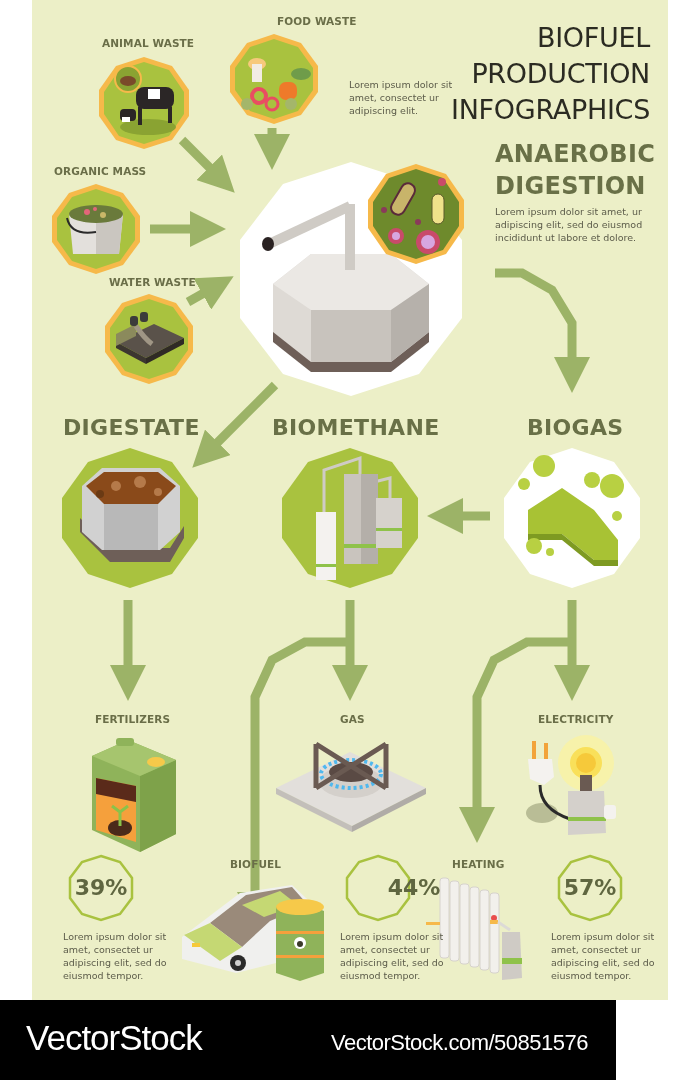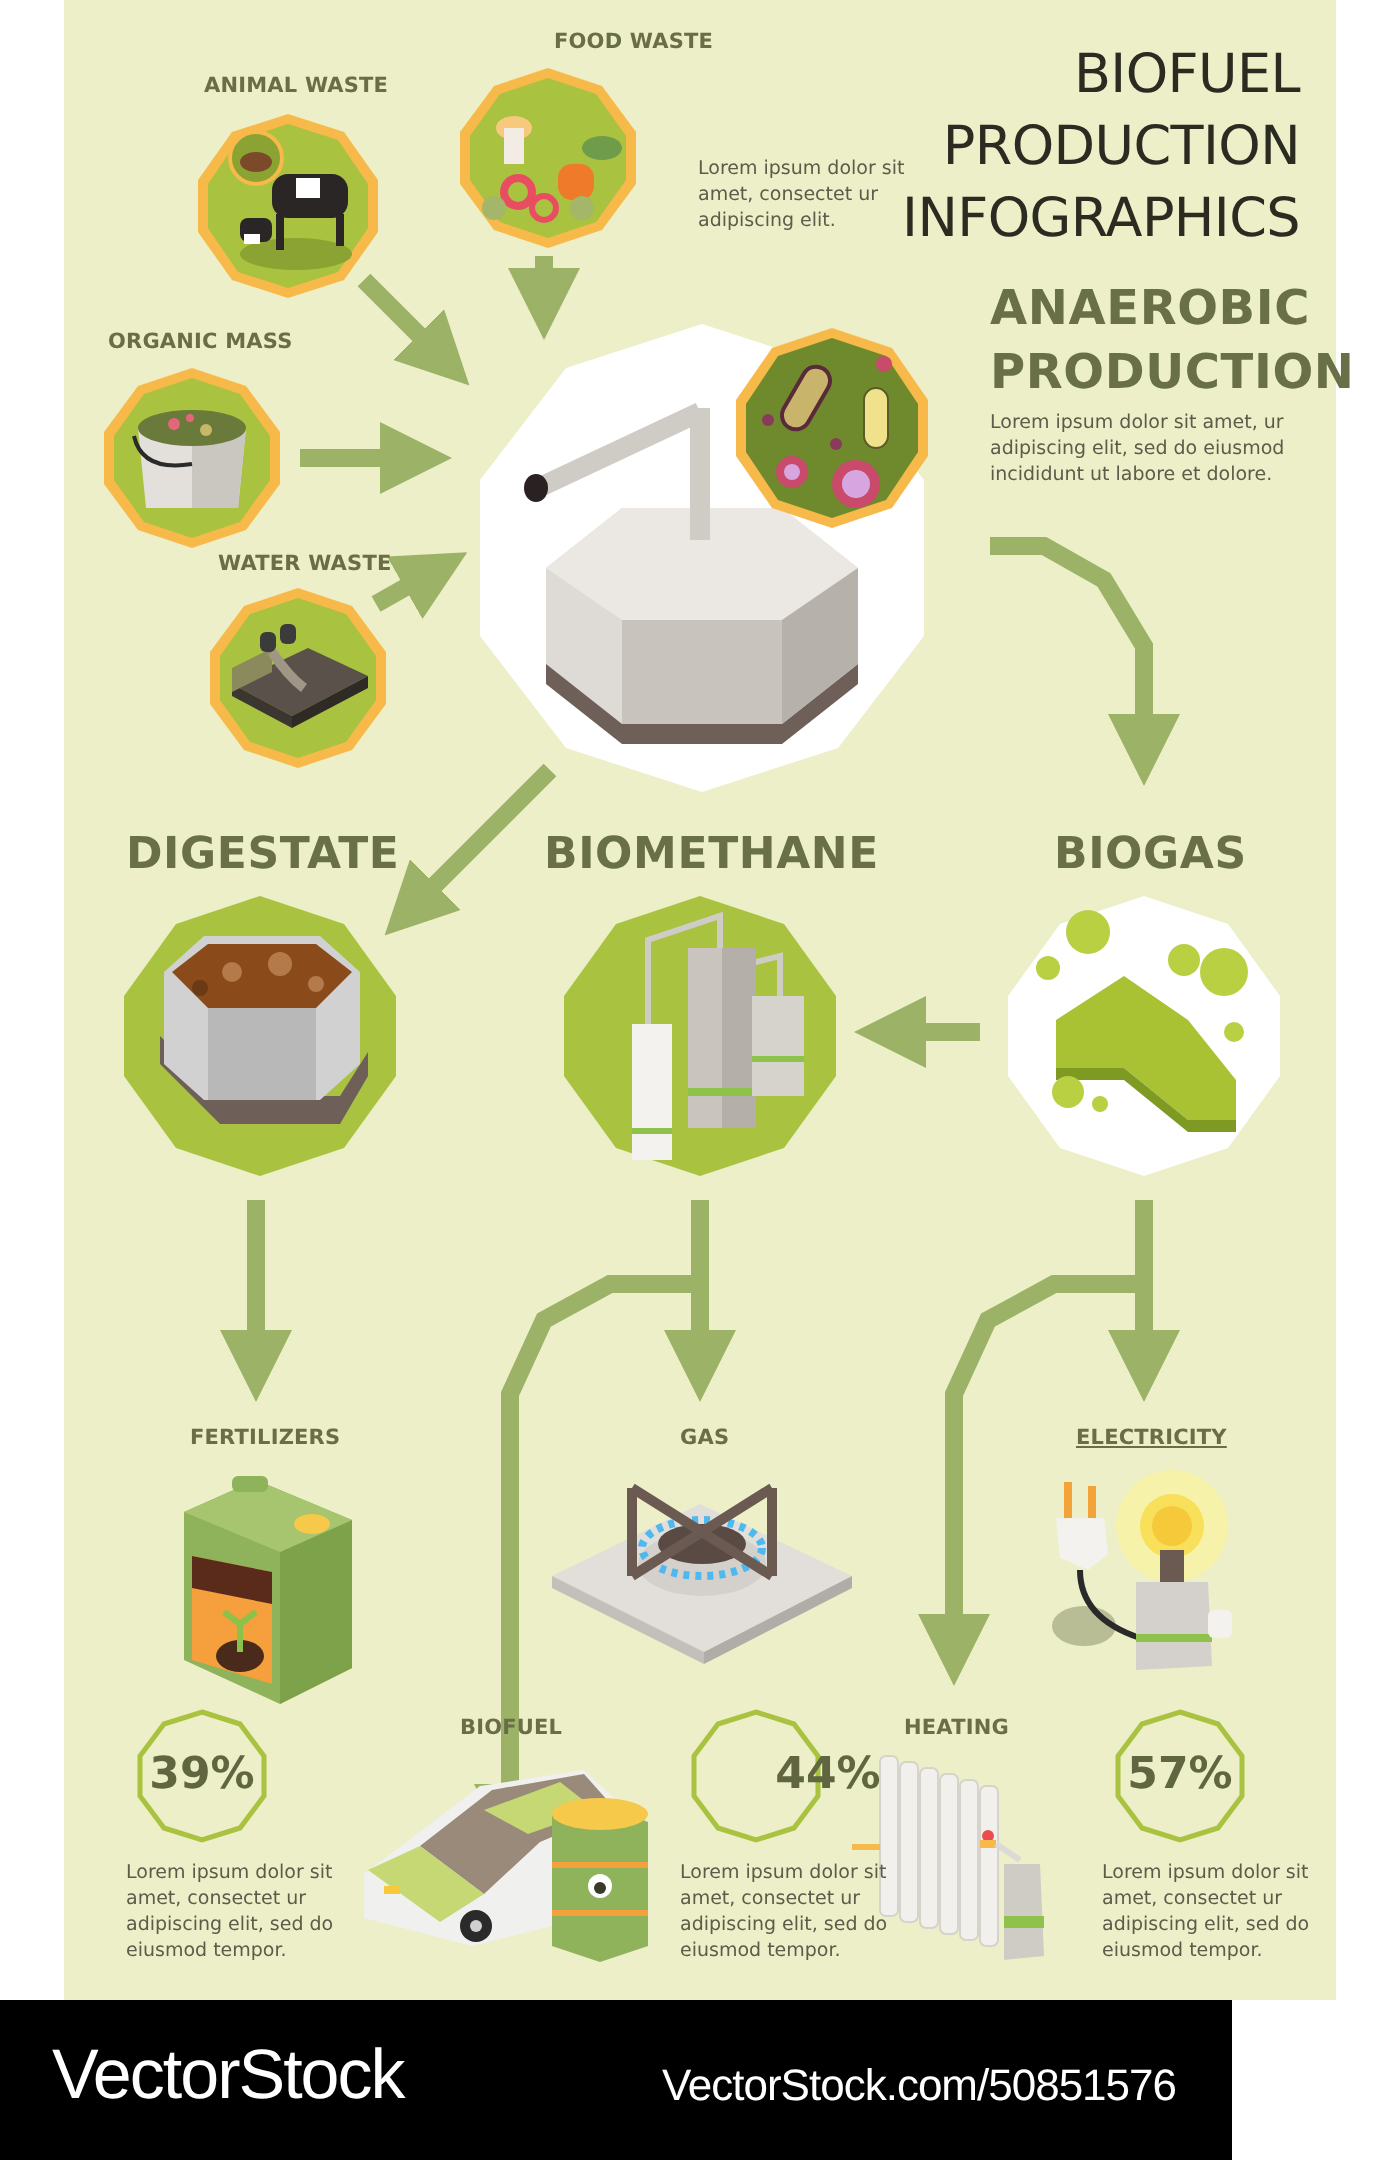--- a/index.html
+++ b/index.html
@@ -135,21 +135,21 @@
     <circle cx="62" cy="78" r="7" fill="#d7a6e0"></circle>
   <circle cx="30" cy="72" r="8" fill="#c94a6a"></circle>
     <circle cx="30" cy="72" r="4" fill="#d7a6e0"></circle>
   <circle cx="76" cy="18" r="4" fill="#c94a6a"></circle>
     <circle cx="18" cy="46" r="3" fill="#8a3a5a"></circle>
     <circle cx="52" cy="58" r="3" fill="#8a3a5a"></circle>
 </svg>
 
 <div class="abs label-lg" style="left:495px;top:138px;line-height:32px;font-size:24px;">
   <div>ANAEROBIC</div>
-  <div>PRODUCTION</div>
+  <div>DIGESTION</div>
 </div>
 <div class="abs lorem" style="left:495px;top:205px;width:160px;">Lorem ipsum dolor sit amet, ur adipiscing elit, sed do eiusmod incididunt ut labore et dolore.</div>
 
 <div class="abs label-lg" style="left:63px;top:415px;">DIGESTATE</div>
 <svg class="abs" style="left:60px;top:448px" width="140" height="140">
   <polygon points="70,0 112,14 138,50 138,90 112,126 70,140 28,126 2,90 2,50 28,14" fill="#a9c23f"></polygon>
   <polygon points="20,70 50,100 110,100 124,78 124,90 110,114 50,114 20,84" fill="#6e5f58"></polygon>
   <polygon points="22,38 42,20 100,20 120,38 120,84 100,102 42,102 22,84" fill="#d1d1d1"></polygon>
   <polygon points="26,38 44,24 98,24 116,38 98,56 44,56" fill="#8a4a1a"></polygon>
   <circle cx="56" cy="38" r="5" fill="#b57a4a"></circle>
@@ -204,21 +204,21 @@
 <svg class="abs" style="left:276px;top:738px" width="150" height="94">
   <polygon points="0,50 74,14 150,50 76,88" fill="#e2dfdb"></polygon>
   <polygon points="0,50 76,88 76,94 0,56" fill="#c3bfba"></polygon>
     <polygon points="76,88 150,50 150,56 76,94" fill="#b0aca7"></polygon>
   <ellipse cx="75" cy="44" rx="32" ry="16" fill="#d4d0cb"></ellipse>
   <ellipse cx="75" cy="36" rx="30" ry="14" fill="none" stroke="#4fb8ee" stroke-width="4" stroke-dasharray="3 3"></ellipse>
   <ellipse cx="75" cy="34" rx="22" ry="10" fill="#5a4a44"></ellipse>
   <path d="M40,6 L40,50 M110,6 L110,50 M40,6 L110,50 M110,6 L40,50" stroke="#6a5a52" stroke-width="5"></path>
 </svg>
 
-<div class="abs label-sm" style="left:538px;top:713px;text-decoration:underline;">ELECTRICITY</div>
+<div class="abs label-sm" style="left:538px;top:713px;">ELECTRICITY</div>
 <svg class="abs" style="left:524px;top:733px" width="100" height="104">
   <circle cx="62" cy="30" r="28" fill="#fbf3a0" opacity="0.75"></circle>
   <circle cx="62" cy="30" r="16" fill="#f9e05a"></circle>
   <circle cx="62" cy="30" r="10" fill="#f6c93a"></circle>
   <rect x="56" y="42" width="12" height="16" fill="#6a5a52"></rect>
   <ellipse cx="18" cy="80" rx="16" ry="10" fill="#b9bd96"></ellipse>
   <rect x="8" y="8" width="4" height="18" fill="#f2a33a"></rect>
     <rect x="20" y="10" width="4" height="18" fill="#f2a33a"></rect>
   <polygon points="4,26 28,26 30,44 20,52 6,46" fill="#f4f2ef"></polygon>
   <path d="M16,52 Q16,76 46,86" stroke="#2a2a2a" stroke-width="3" fill="none"></path>

